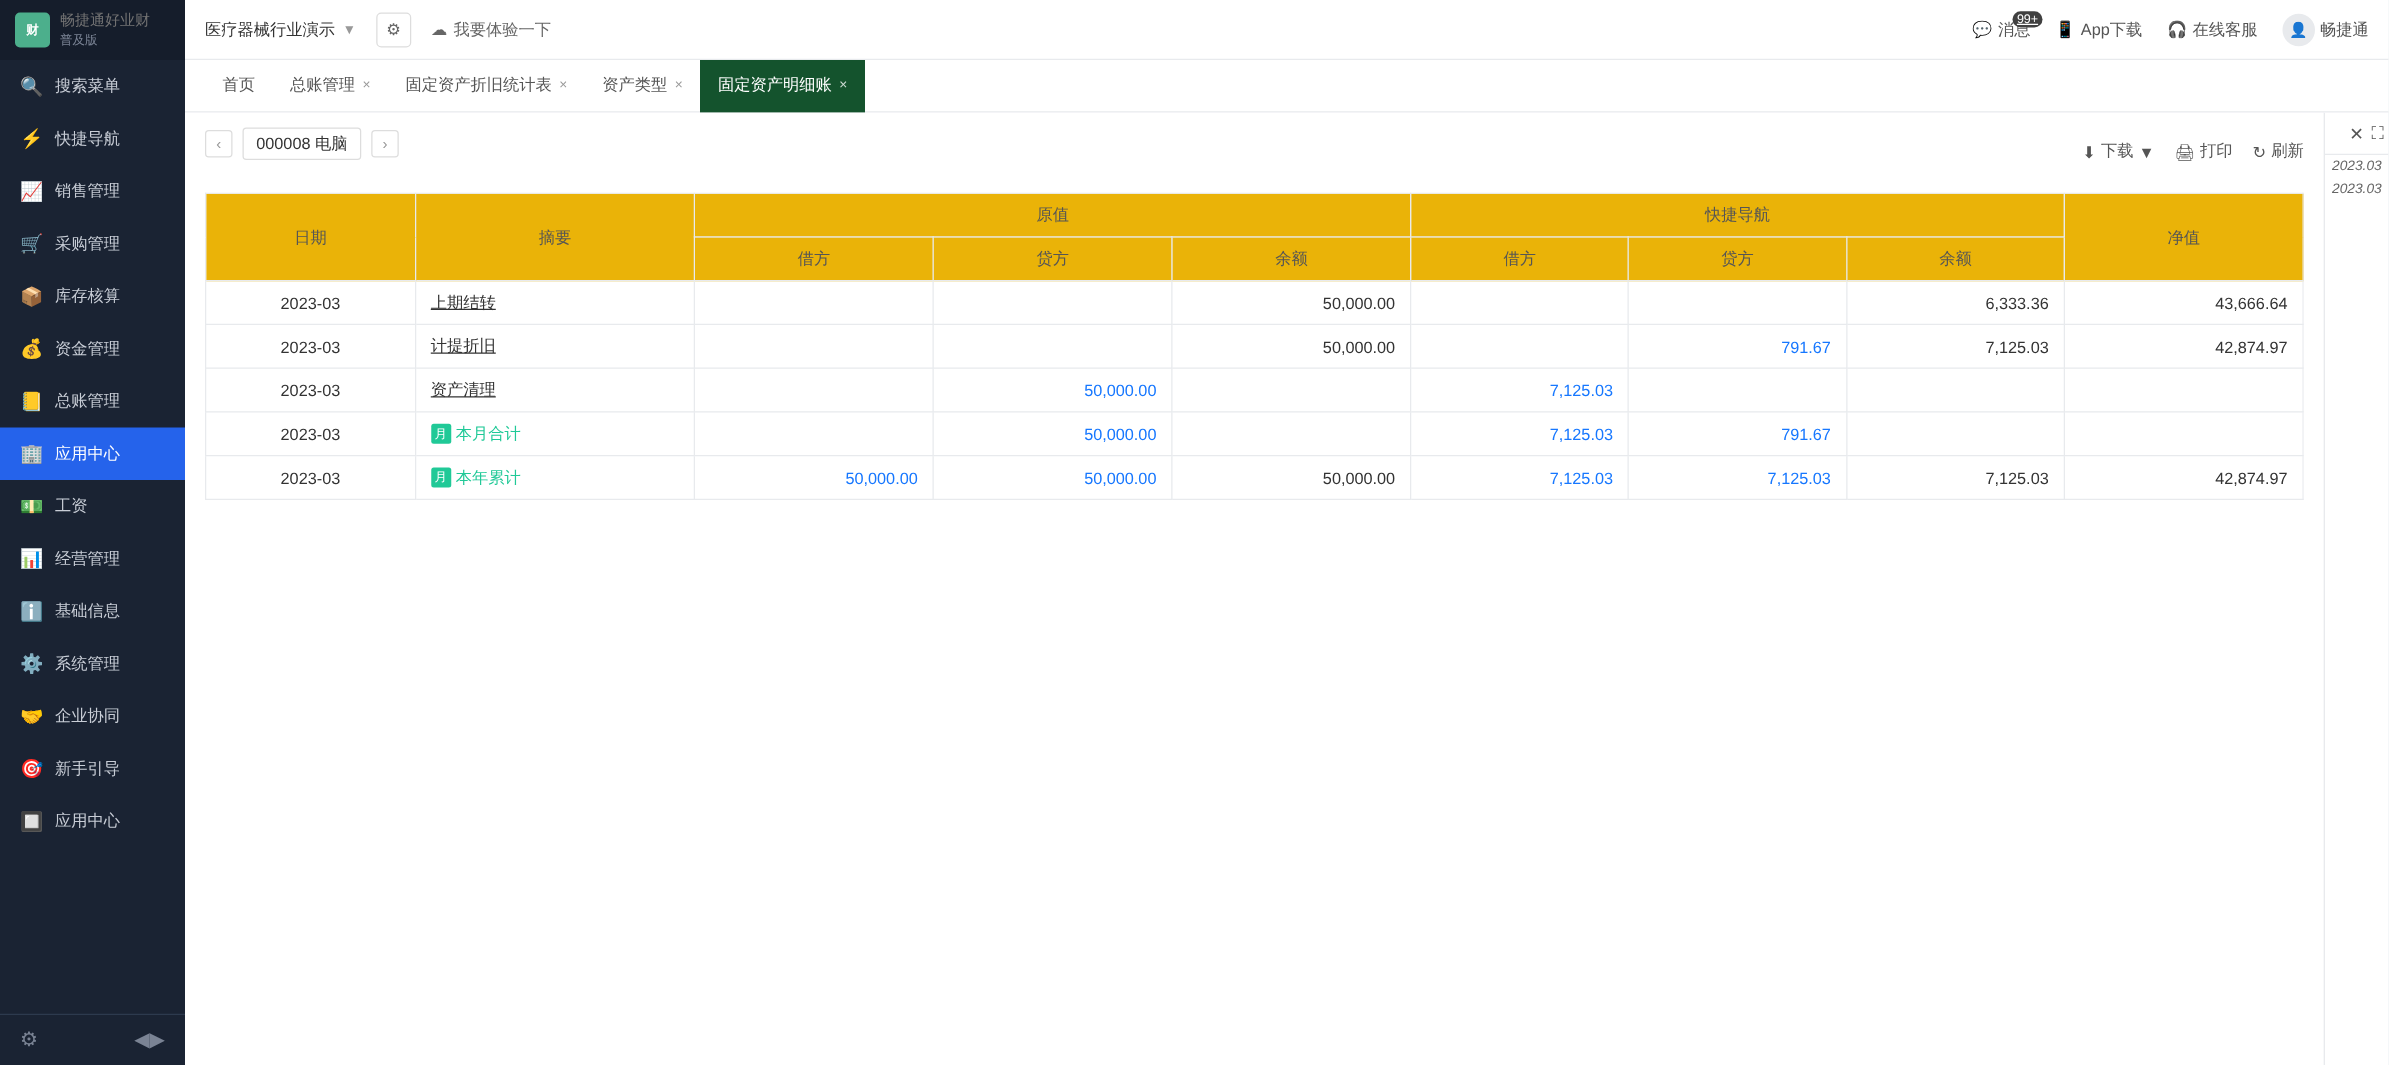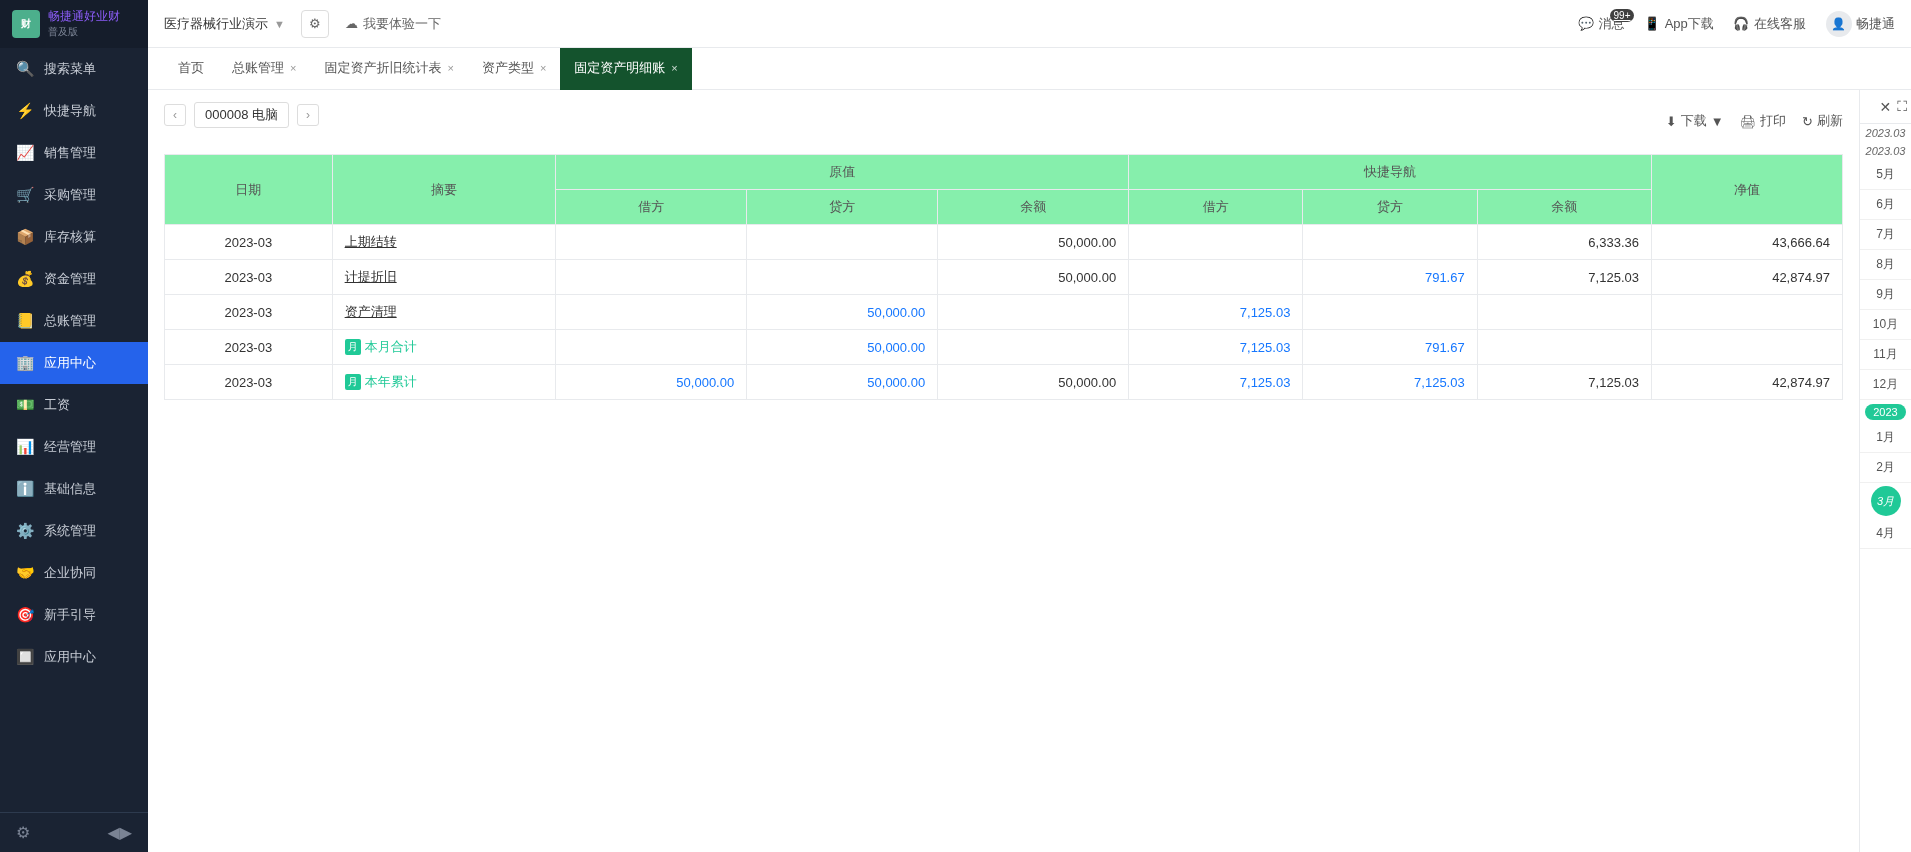--- a/index.html
+++ b/index.html
@@ -28,21 +28,21 @@
       height: 28px;
       background: #4caf8c;
       border-radius: 4px;
       display: flex;
       align-items: center;
       justify-content: center;
       font-size: 10px;
       color: white;
       font-weight: bold;
     }
-    .logo-text { font-size: 12px; color: #8b5cf6; line-height: 1.3; }
+    .logo-text { font-size: 12px; color: #737373; line-height: 1.3; }
     .logo-sub { font-size: 10px; color: #7a8394; }
 
     .sidebar-scroll { flex: 1; overflow-y: auto; overflow-x: hidden; }
     .sidebar-scroll::-webkit-scrollbar { width: 4px; }
     .sidebar-scroll::-webkit-scrollbar-thumb { background: #2d3a4e; border-radius: 2px; }
 
     .nav-item {
       display: flex;
       align-items: center;
       gap: 10px;
@@ -241,21 +241,21 @@
     }
 
     
     .table-wrapper { overflow-x: auto; }
     table {
       width: 100%;
       border-collapse: collapse;
       font-size: 13px;
     }
     th {
-      background: #86efac;
+      background: #eab308;
       color: #555;
       font-weight: 500;
       padding: 8px 12px;
       text-align: center;
       border: 1px solid #e8eaed;
     }
     td {
       padding: 8px 12px;
       border: 1px solid #e8eaed;
       text-align: center;
@@ -584,30 +584,15 @@
     </div>
 
     <div class="right-panel">
       <div class="right-panel-header">
         <span>✕</span>
         <span>⛶</span>
       </div>
       <div class="right-date-row">2023.03</div>
       <div class="right-date-row">2023.03</div>
 
-      <div id="right-panel-months">
-          <div class="month-item">5月</div>
-          <div class="month-item">6月</div>
-          <div class="month-item">7月</div>
-          <div class="month-item">8月</div>
-          <div class="month-item">9月</div>
-          <div class="month-item">10月</div>
-          <div class="month-item">11月</div>
-          <div class="month-item">12月</div>
-          <div style="text-align: center; padding: 4px 0px;"><span style="background:#20c997;color:white;border-radius:10px;padding:2px 8px;font-size:11px;">2023</span></div>
-          <div class="month-item">1月</div>
-          <div class="month-item">2月</div>
-          <div class="right-date-row active-month">3月</div>
-          <div class="month-item">4月</div>
-        </div>
     </div>
   </div>
 </div>
 
 </body></html>

